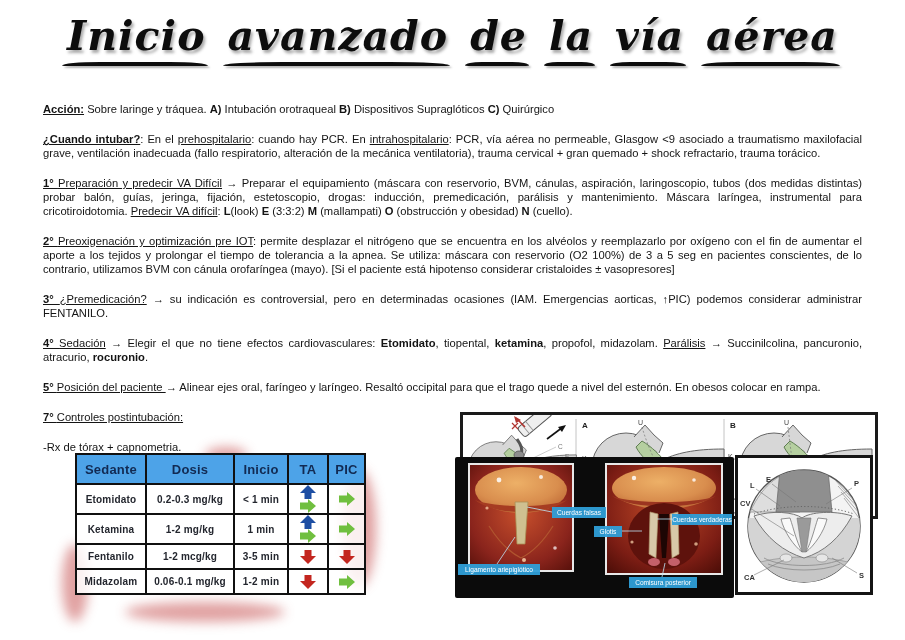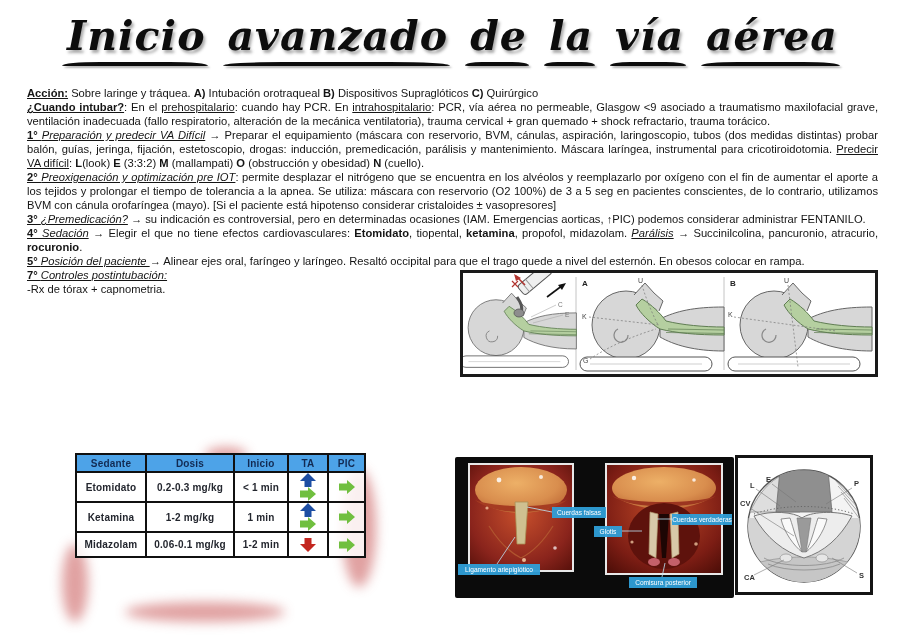--- a/index.html
+++ b/index.html
@@ -19,38 +19,38 @@
   .title-word::after {
     content: ""; position: absolute; left: -3px; right: 0; bottom: 4px; height: 4px;
     background: #0d0d0d; border-radius: 100% 100% 20% 20% / 340% 340% 40% 40%;
     box-shadow: 2px 2px 2px rgba(70,70,70,0.4);
   }
   
   .body-text {
     position: absolute; left: 27px; top: 86px; width: 851px;
     font-size: 11.2px; line-height: 14px; text-align: justify;
   }
-  .body-text p { margin: 0; }
+  .body-text p { margin: 16px; }
   .seg-b { font-weight: bold; }
-  .seg-i { font-style: italic; }
+  .seg-i { }
   .seg-u { text-decoration: underline; }
   
   .float-diagram {
     float: right; width: 418px; height: 107px; margin: 2px 0 4px 8px;
     border: 3px solid #1a1a1a; background: #fff;
   }
   
   .drug-table-wrap { position: absolute; left: 60px; top: 444px; width: 330px; height: 180px; }
   .blob { position: absolute; border-radius: 50%; filter: blur(6px); background: var(--wm, #c24444); opacity: 0.5; }
   table.drug-table { border-collapse: collapse; table-layout: fixed; position: relative; margin: 9px 0 0 15px; }
   .drug-table th, .drug-table td {
     border: 2.4px solid #101010; text-align: center; font-weight: bold;
     font-size: 10px; height: 25px; padding: 0 2px; letter-spacing: 0.2px;
   }
-  .drug-table th { background: var(--table-header, #4da3e8); color: #122a52; font-size: 10px; height: 18px; }
+  .drug-table th { background: var(--table-header, #4da3e8); color: #122a52; font-size: 13px; height: 30px; }
   .drug-table td { background: rgba(255,255,255,0.84); color: #23262e; }
   .arrow-ico { display: inline-block; vertical-align: middle; margin: 0 1px; }
   
   .photos-block {
     position: absolute; left: 455px; top: 457px; width: 279px; height: 141px;
     background: #0b0b0b; border-radius: 2px;
   }
   
   .schematic-block {
     position: absolute; left: 735px; top: 455px; width: 138px; height: 140px;
@@ -190,20 +190,31 @@
           <td><svg width="16" height="14" viewBox="0 0 16 14" class="arrow-ico">
               <polygon points="8,0 16,8 11.5,8 11.5,14 4.5,14 4.5,8 0,8" fill="#1d4ea3"></polygon>
             </svg><svg width="16" height="14" viewBox="0 0 16 14" class="arrow-ico">
               <polygon points="16,7 8,0 8,3.5 0,3.5 0,10.5 8,10.5 8,14" fill="#70bf3f"></polygon>
             </svg></td>
           <td><svg width="16" height="14" viewBox="0 0 16 14" class="arrow-ico">
               <polygon points="16,7 8,0 8,3.5 0,3.5 0,10.5 8,10.5 8,14" fill="#70bf3f"></polygon>
             </svg></td>
         </tr>
         <tr>
+          <td>Fentanilo</td>
+          <td>1-2 mcg/kg</td>
+          <td>3-5 min</td>
+          <td><svg width="16" height="14" viewBox="0 0 16 14" class="arrow-ico">
+              <polygon points="8,14 16,6 11.5,6 11.5,0 4.5,0 4.5,6 0,6" fill="#c3261f"></polygon>
+            </svg></td>
+          <td><svg width="16" height="14" viewBox="0 0 16 14" class="arrow-ico">
+              <polygon points="8,14 16,6 11.5,6 11.5,0 4.5,0 4.5,6 0,6" fill="#c3261f"></polygon>
+            </svg></td>
+        </tr>
+        <tr>
           <td>Midazolam</td>
           <td>0.06-0.1 mg/kg</td>
           <td>1-2 min</td>
           <td><svg width="16" height="14" viewBox="0 0 16 14" class="arrow-ico">
               <polygon points="8,14 16,6 11.5,6 11.5,0 4.5,0 4.5,6 0,6" fill="#c3261f"></polygon>
             </svg></td>
           <td><svg width="16" height="14" viewBox="0 0 16 14" class="arrow-ico">
               <polygon points="16,7 8,0 8,3.5 0,3.5 0,10.5 8,10.5 8,14" fill="#70bf3f"></polygon>
             </svg></td>
         </tr>

